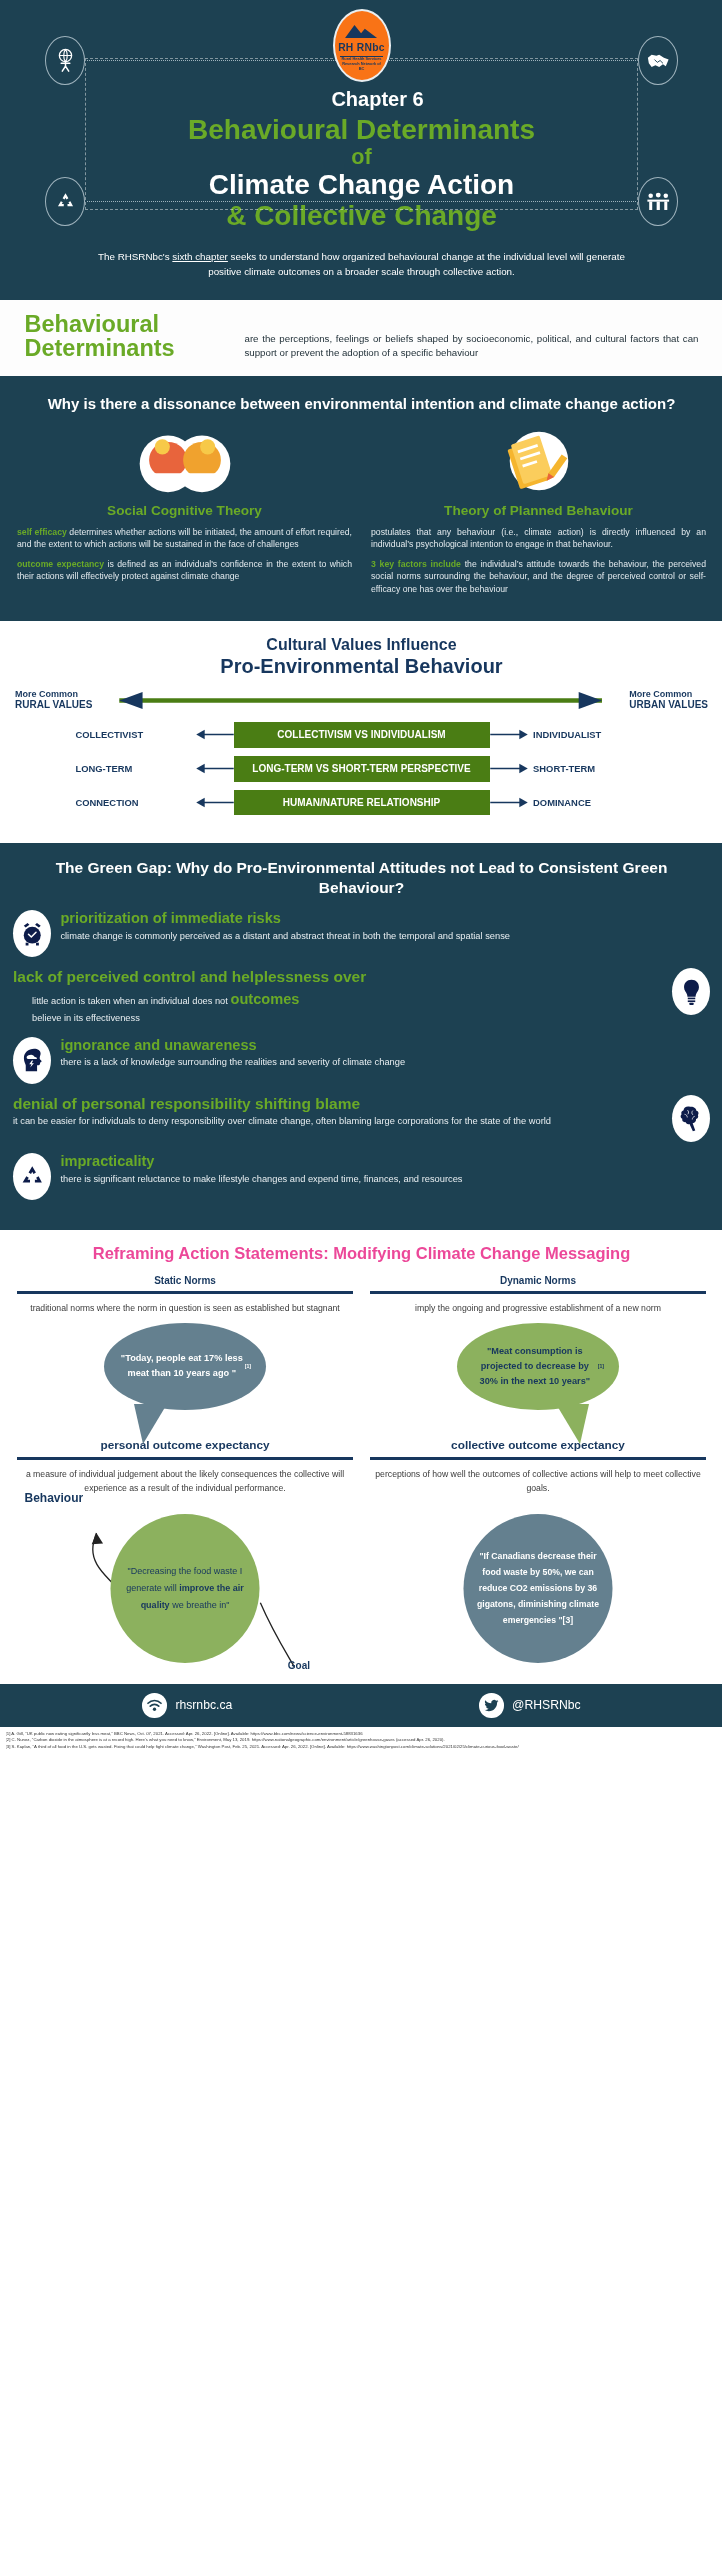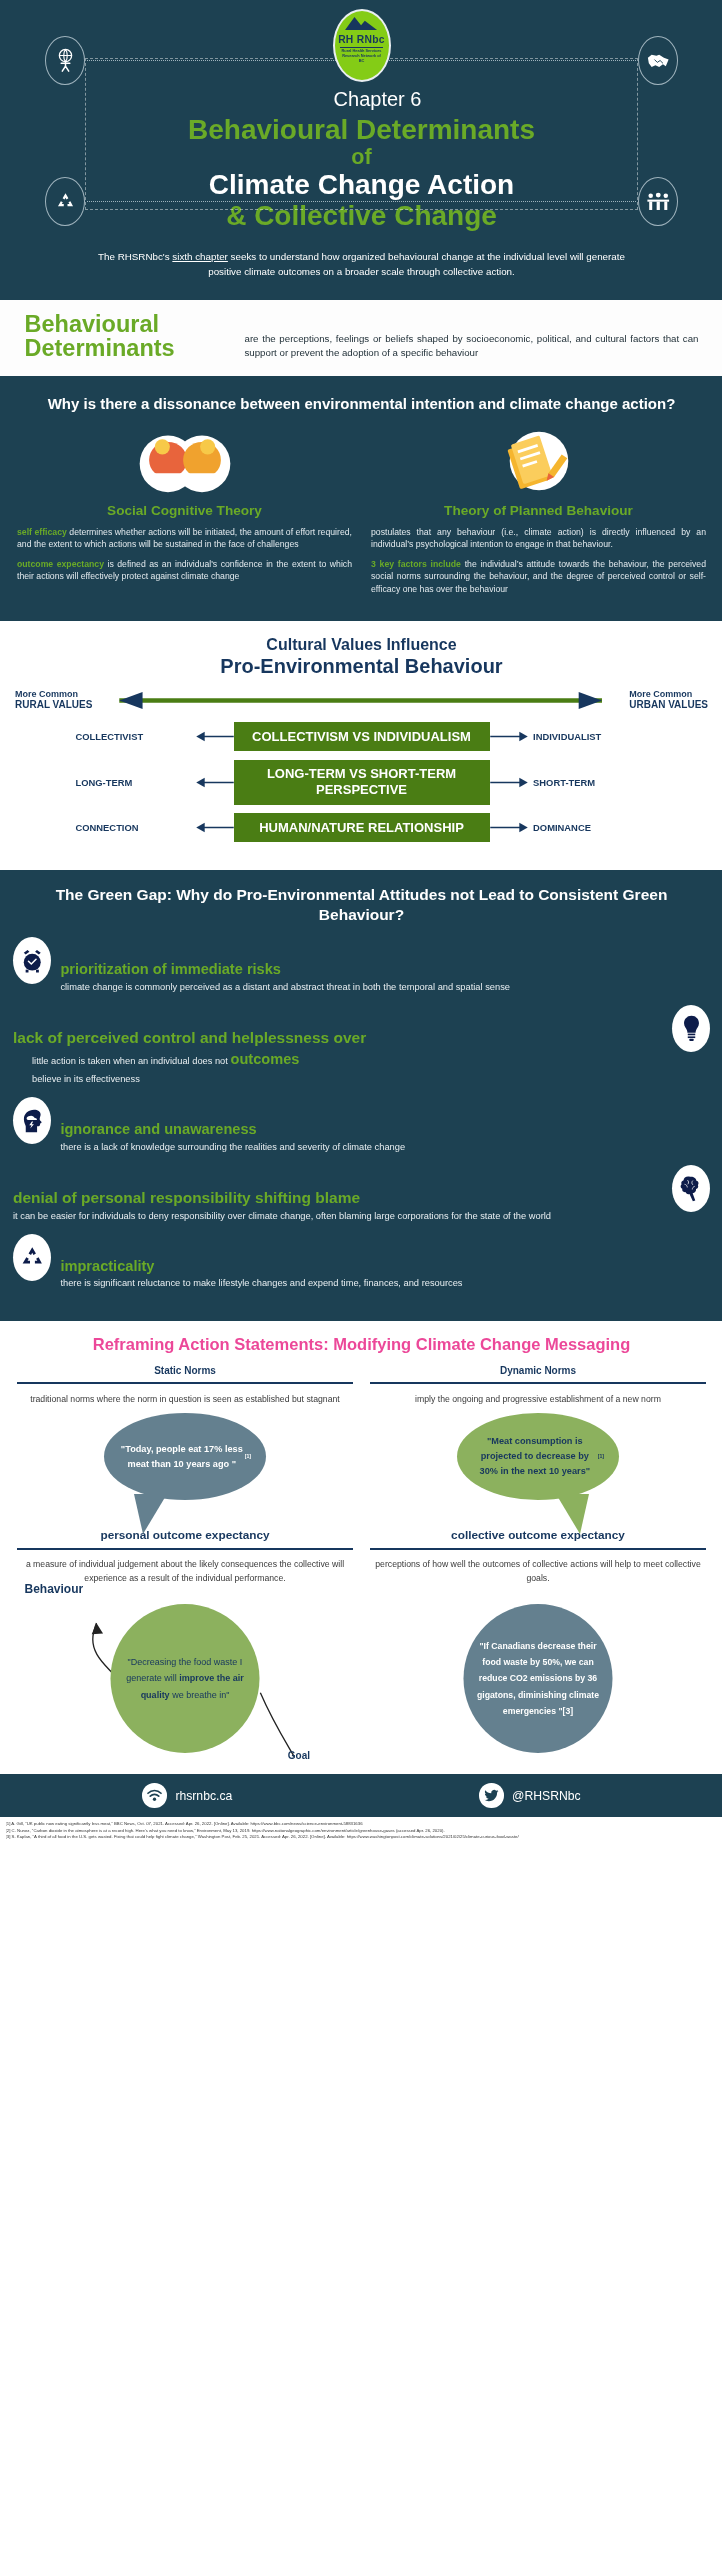--- a/index.html
+++ b/index.html
@@ -21,40 +21,40 @@
   }
   .hero-frame {
     position: absolute;
     left: 85px; right: 85px; top: 58px; bottom: 90px;
     border: 0.9px dashed rgba(255,255,255,.45);
     pointer-events: none;
   }
   .logo-badge {
     width: 58px; height: 73px;
     margin: 0 auto;
-    background: #84cc16;
+    background: #f97316;
     border-radius: 50%;
     border: 2.8px solid #e9eef1;
     position: relative;
     z-index: 3;
     display: flex; flex-direction: column;
-    align-items: center; 
+    align-items: center; justify-content: center;
   }
   .logo-badge .mtn { margin-top: 3.8px; }
   .logo-badge .logo-rhs {
     font-size: 10.3px; font-weight: bold; color: #17375e; letter-spacing: 0.3px;
     line-height: 1; margin-top: 0.9px;
   }
   .logo-badge .logo-sub {
     font-size: 3.9px; font-weight: bold; color: #17375e;
     text-align: center; line-height: 1.25; margin-top: 1.9px;
     border-top: 0.9px solid #17375e; padding-top: 0.9px; width: 43px;
   }
   .chapter {
-    color: #ffffff; font-size: 20px; font-weight: normal;
+    color: #ffffff; font-size: 20px; font-weight: bold;
     margin-top: 5.6px; position: relative; z-index: 3; margin-left: 32px;
   }
   .h-line1, .h-line3 { color: #6aaa27; }
   .h-line1 { font-size: 28px; font-weight: bold; line-height: 1.08; margin-top: 3.8px; }
   .h-line2 { color: #6aaa27; font-size: 21.6px; font-weight: bold; line-height: 1.1; }
   .h-line3w { color: #ffffff; font-size: 28px; font-weight: bold; line-height: 1.12; }
   .h-line4 { color: #6aaa27; font-size: 28px; font-weight: bold; line-height: 1.12; }
   .intro {
     color: #ffffff; font-size: 9.8px; line-height: 1.45;
     width: 527px; margin: 19px auto 0 auto; position: relative; z-index: 3;
@@ -109,34 +109,34 @@
   .axis-lab { color: #17375e; font-size: 10px; font-weight: bold; line-height: 1.15; white-space: nowrap; }
   .axis-lab .small { font-size: 9px; }
   .axis-arrow { flex: 1; position: relative; height: 17px; }
   .axis-arrow svg { width: 100%; height: 17px; display: block; }
   .vrow { display: flex; align-items: center; justify-content: center; margin-bottom: 8.5px; }
   .vlab { color: #17375e; font-size: 9.4px; font-weight: bold; width: 120px; text-align: left; padding-right: 5.6px; }
   .vlab.right { text-align: left; padding-right: 0; padding-left: 5.6px; }
   .varrow { width: 38px; height: 15px; }
   .varrow svg { display: block; }
   .vbox {
-    background: #4a7d14; color: #ffffff; font-size: 13px; font-weight: bold;
+    background: #4a7d14; color: #ffffff; font-size: 10px; font-weight: bold;
     text-align: center; width: 256px; padding: 6.6px 5.6px; line-height: 1.22;
   }
 
   
   .gap { background: #1d4152; padding: 15px 13px 19px 13px; }
   .gap h2 { color: #ffffff; font-size: 15.5px; font-weight: bold; text-align: center; line-height: 1.32; margin-bottom: 11.3px; }
   .gap-item { display: flex; align-items: flex-start; gap: 9.4px; margin-bottom: 11.3px; }
   .gap-item.rev { flex-direction: row-reverse; }
   .gcirc {
     flex: 0 0 auto; width: 38px; height: 47px; border-radius: 50%;
     background: #ffffff; display: flex; align-items: center; justify-content: center;
   }
-  .gap-body { flex: 1; margin-top: 24px; }
+  .gap-body { flex: 1; }
   .gap-h { color: #6aaa27; font-size: 14.6px; font-weight: bold; line-height: 1.15; }
   .gap-h.wide { font-size: 15.5px; }
   .gap-p { color: #e8eef1; font-size: 9.3px; line-height: 1.4; margin-top: 2.8px; }
   .gap-p .outcomes { color: #6aaa27; font-size: 14.6px; font-weight: bold; text-align: right; }
   .indent { padding-left: 19px; }
 
   
   .ref { background: #ffffff; padding: 13px 17px 17px 17px; }
   .ref h2 { color: #ec4899; font-size: 16.5px; font-weight: bold; text-align: center; line-height: 1.22; margin-bottom: 11.3px; }
   .ref-cols { display: flex; gap: 17px; }

